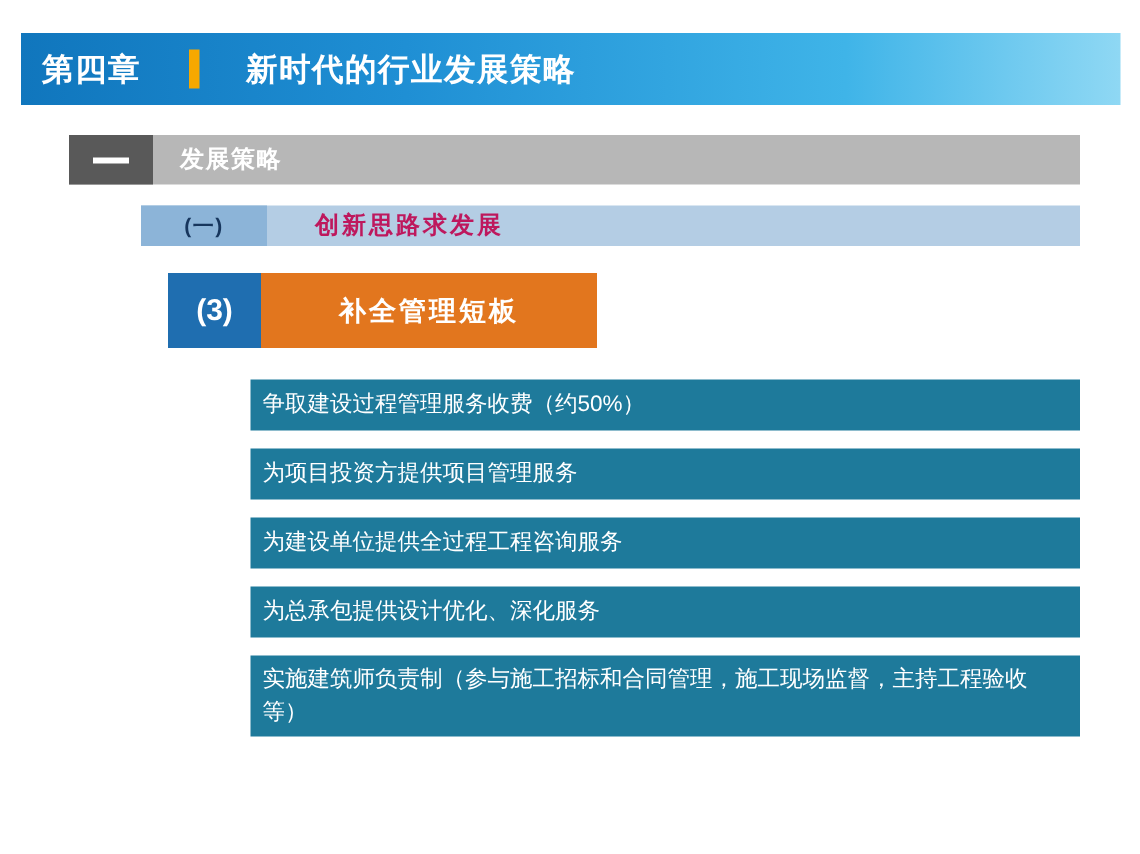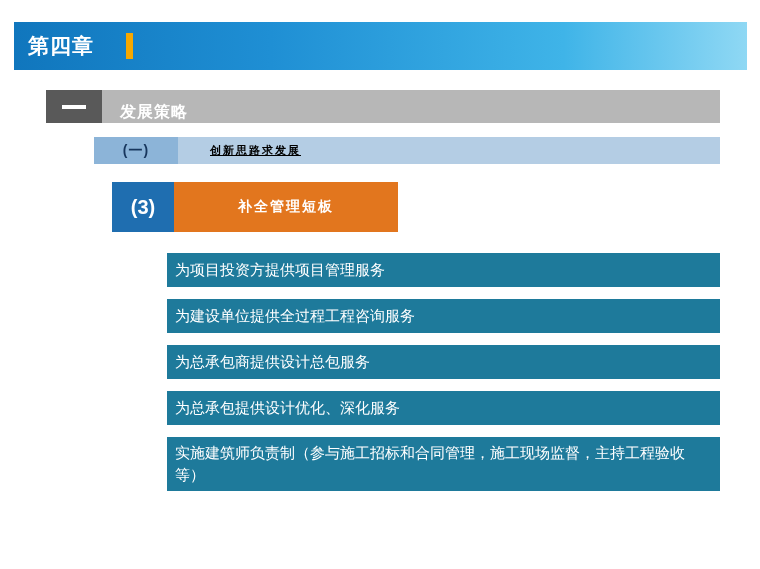--- a/index.html
+++ b/index.html
@@ -57,21 +57,21 @@
 
   
   .level1 {
     position: absolute;
     left: 46px;
     top: 90px;
     width: 674px;
     height: 33px;
     background: #b7b7b7;
     display: flex;
-    align-items: flex-end;
+    align-items: center;
   }
   .level1-marker {
     width: 56px;
     height: 33px;
     background: #595959;
     display: flex;
     align-items: center;
     justify-content: center;
     flex: none;
   }
@@ -109,26 +109,25 @@
     justify-content: center;
     flex: none;
   }
   .level2-marker span {
     color: #17365d;
     font-size: 14px;
     font-weight: bold;
     letter-spacing: 1px;
   }
   .level2-text {
-    color: #000000;
-    font-size: 11px;
+    color: #be185d;
+    font-size: 16px;
     font-weight: bold;
     margin-left: 32px;
     letter-spacing: 2px;
-    text-decoration: underline;
   }
 
   
   .level3 {
     position: absolute;
     left: 112px;
     top: 182px;
     height: 50px;
     display: flex;
     align-items: stretch;
@@ -148,21 +147,21 @@
   }
   .level3-box {
     width: 224px;
     background: #e2761e;
     display: flex;
     align-items: center;
     justify-content: center;
   }
   .level3-box span {
     color: #ffffff;
-    font-size: 14px;
+    font-size: 18px;
     font-weight: bold;
     letter-spacing: 2px;
     text-align: center;
   }
 
   
   .bullets {
     position: absolute;
     left: 167px;
     top: 253px;
@@ -190,20 +189,21 @@
   }
 </style>
 </head>
 <body>
 
 <div class="slide">
 
   <div class="title-bar">
     <div class="chapter-label">第四章</div>
     <div class="title-sep"></div>
+    <div class="title-text">新时代的行业发展策略</div>
   </div>
 
   <div class="level1">
     <div class="level1-marker">
         <span class="dash"></span>
       </div>
     <div class="level1-text">发展策略</div>
   </div>
 
   <div class="level2">
@@ -217,27 +217,27 @@
     <div class="level3-marker">
       <span>(3)</span>
     </div>
     <div class="level3-box">
       <span>补全管理短板</span>
     </div>
   </div>
 
   <div class="bullets">
     <div class="bullet">
+      <span>争取建设过程管理服务收费（约50%）</span>
+    </div>
+    <div class="bullet">
       <span>为项目投资方提供项目管理服务</span>
     </div>
     <div class="bullet">
       <span>为建设单位提供全过程工程咨询服务</span>
-    </div>
-    <div class="bullet">
-      <span>为总承包商提供设计总包服务</span>
     </div>
     <div class="bullet">
       <span>为总承包提供设计优化、深化服务</span>
     </div>
     <div class="bullet two-line">
       <span>实施建筑师负责制（参与施工招标和合同管理，施工现场监督，主持工程验收等）</span>
     </div>
   </div>
 
 </div>

